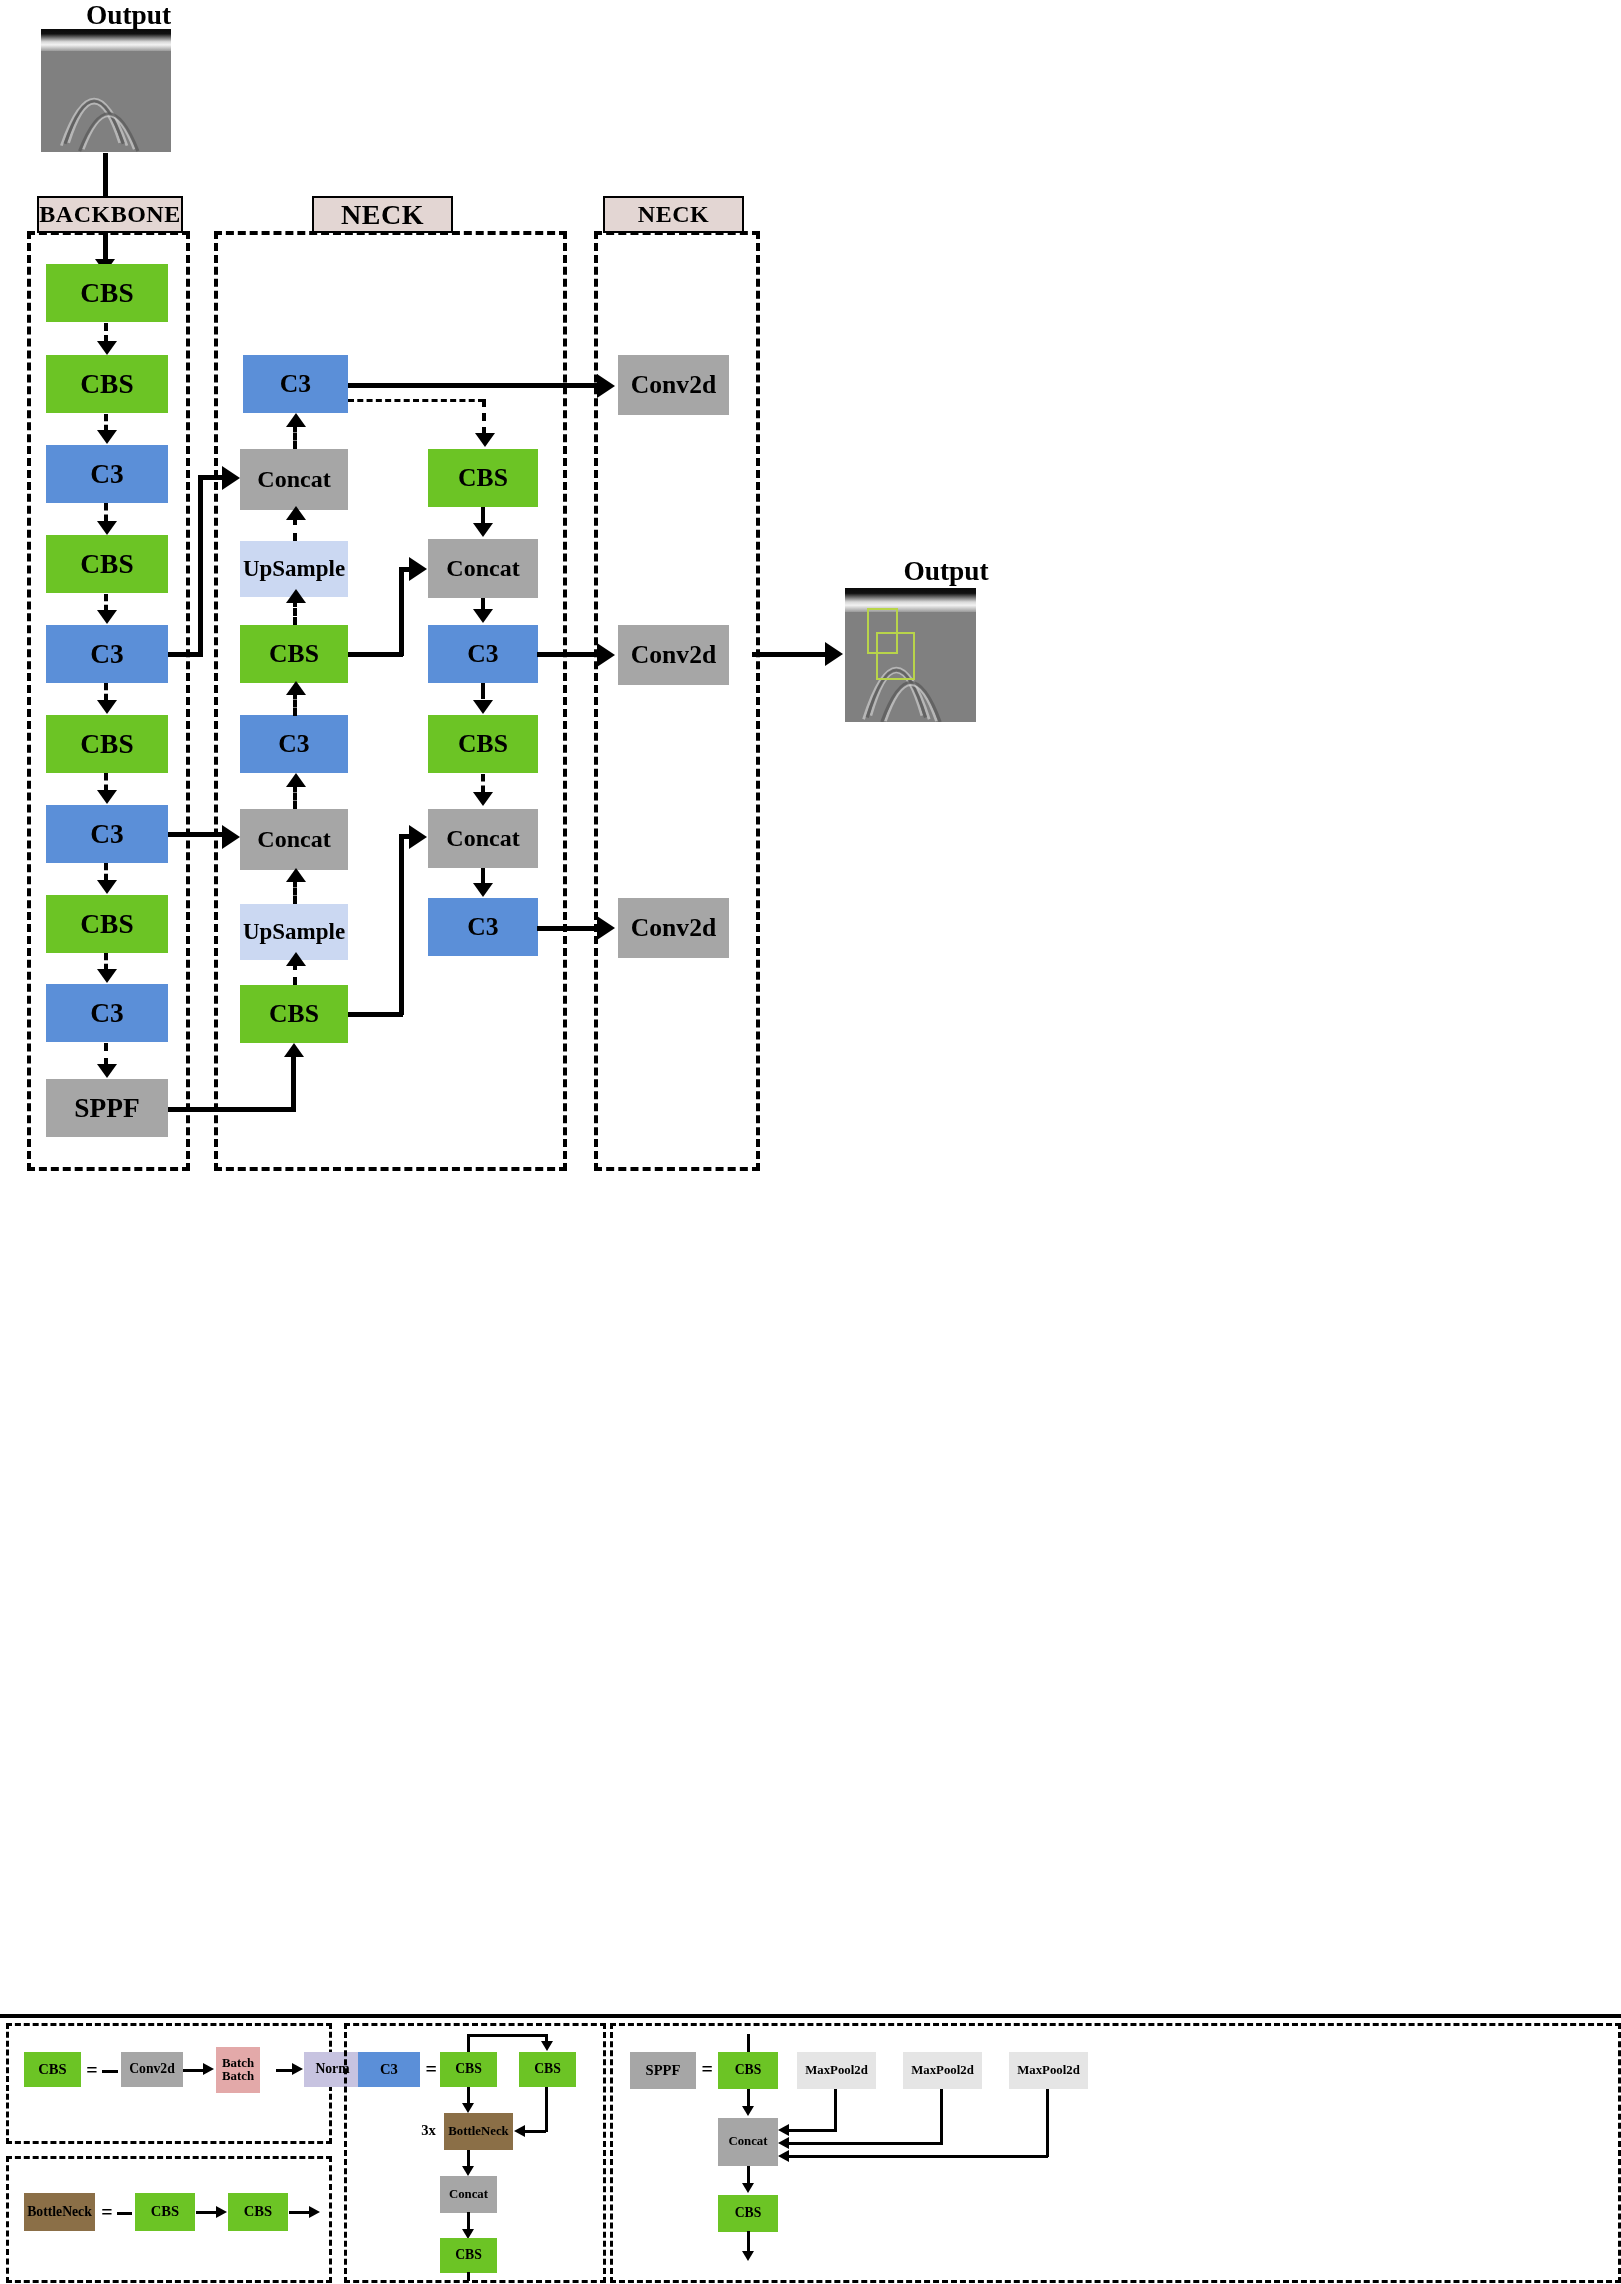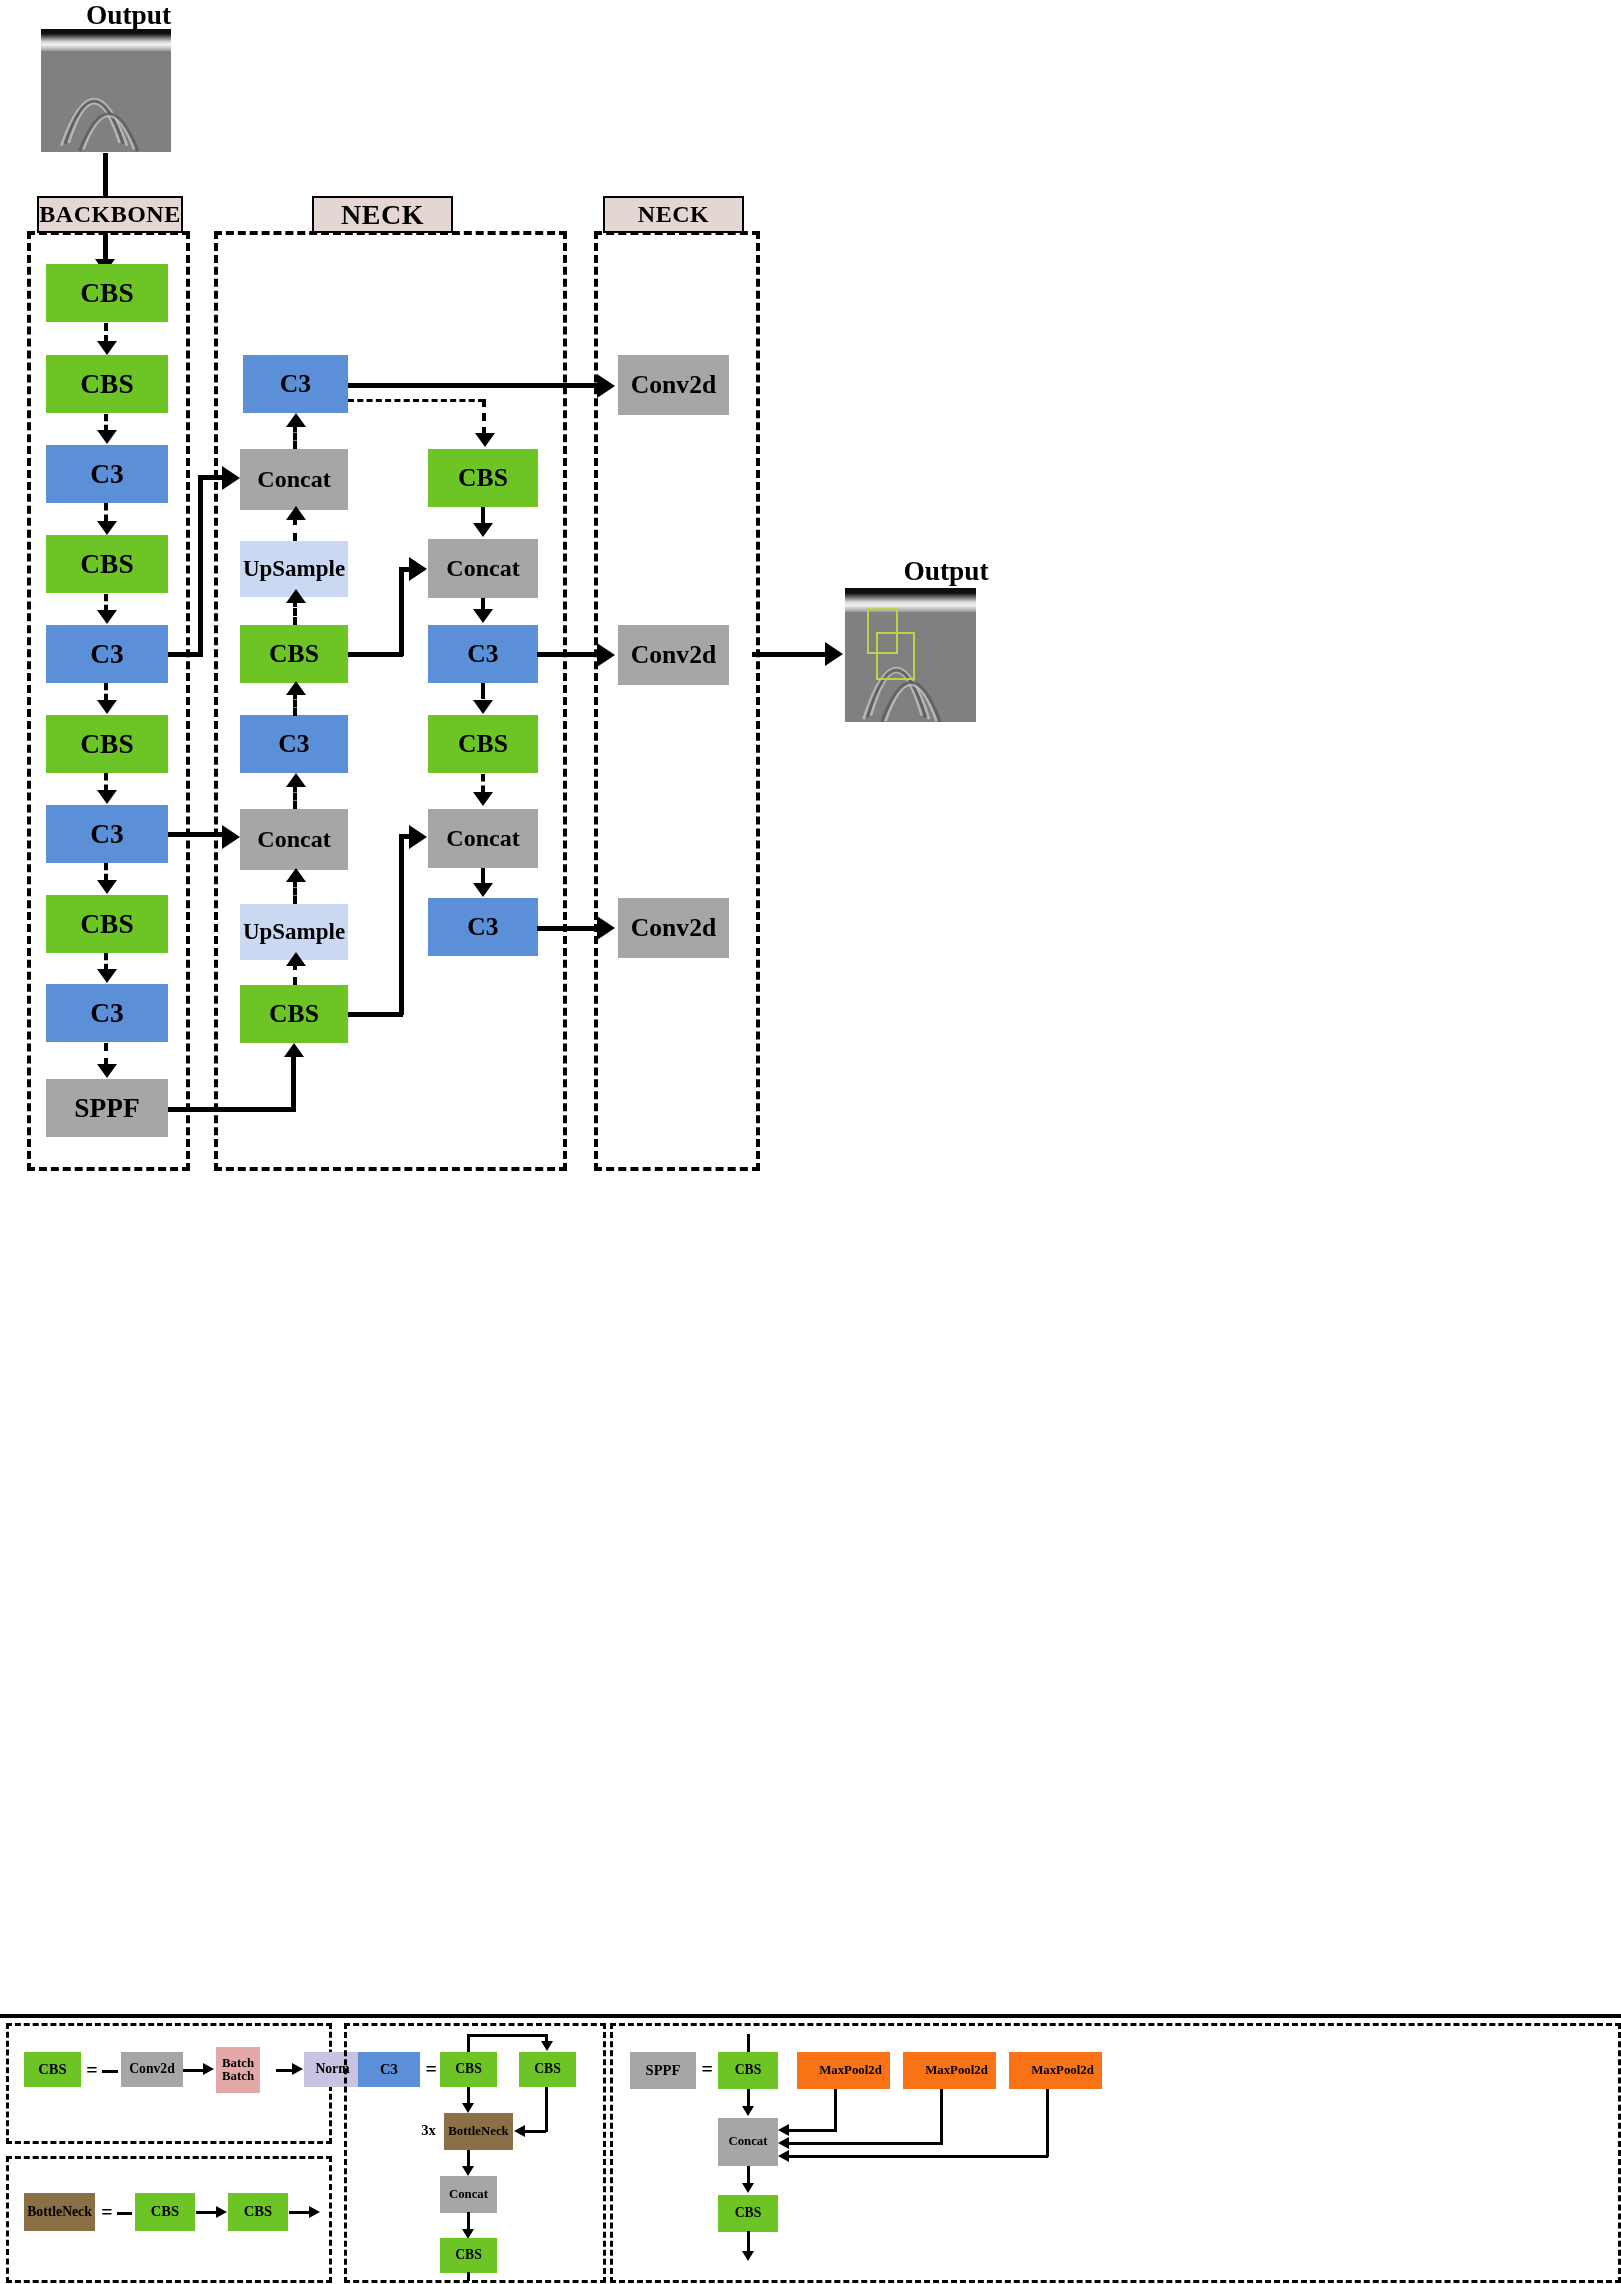--- a/index.html
+++ b/index.html
@@ -7,21 +7,21 @@
        font-family:"Liberation Serif","DejaVu Serif",serif;}
 
   
   .blk{position:absolute;display:flex;align-items:center;justify-content:center;
        font-weight:bold;color:#000;text-align:left;line-height:1.05;}
   .green{background:#6CC425;}
   .blue{background:#5B8FD8;}
   .gray{background:#A6A6A6;}
   .ltblue{background:#CBD8F2;}
   .brown{background:#8B6F47;}
-  .red{background:#f97316;padding-left:14px;}
+  .red{background:#e5e5e5;}
   .pink{background:#E3A9A9;}
   .lav{background:#C7C3E0;}
 
   
   .chip{position:absolute;background:#E3D6D3;border:2.7px solid #000;
         display:flex;align-items:center;justify-content:center;
         font-weight:bold;letter-spacing:0.5px;}
 
   
   .dashbox{position:absolute;border:4.6px dashed #000;background:transparent;}

